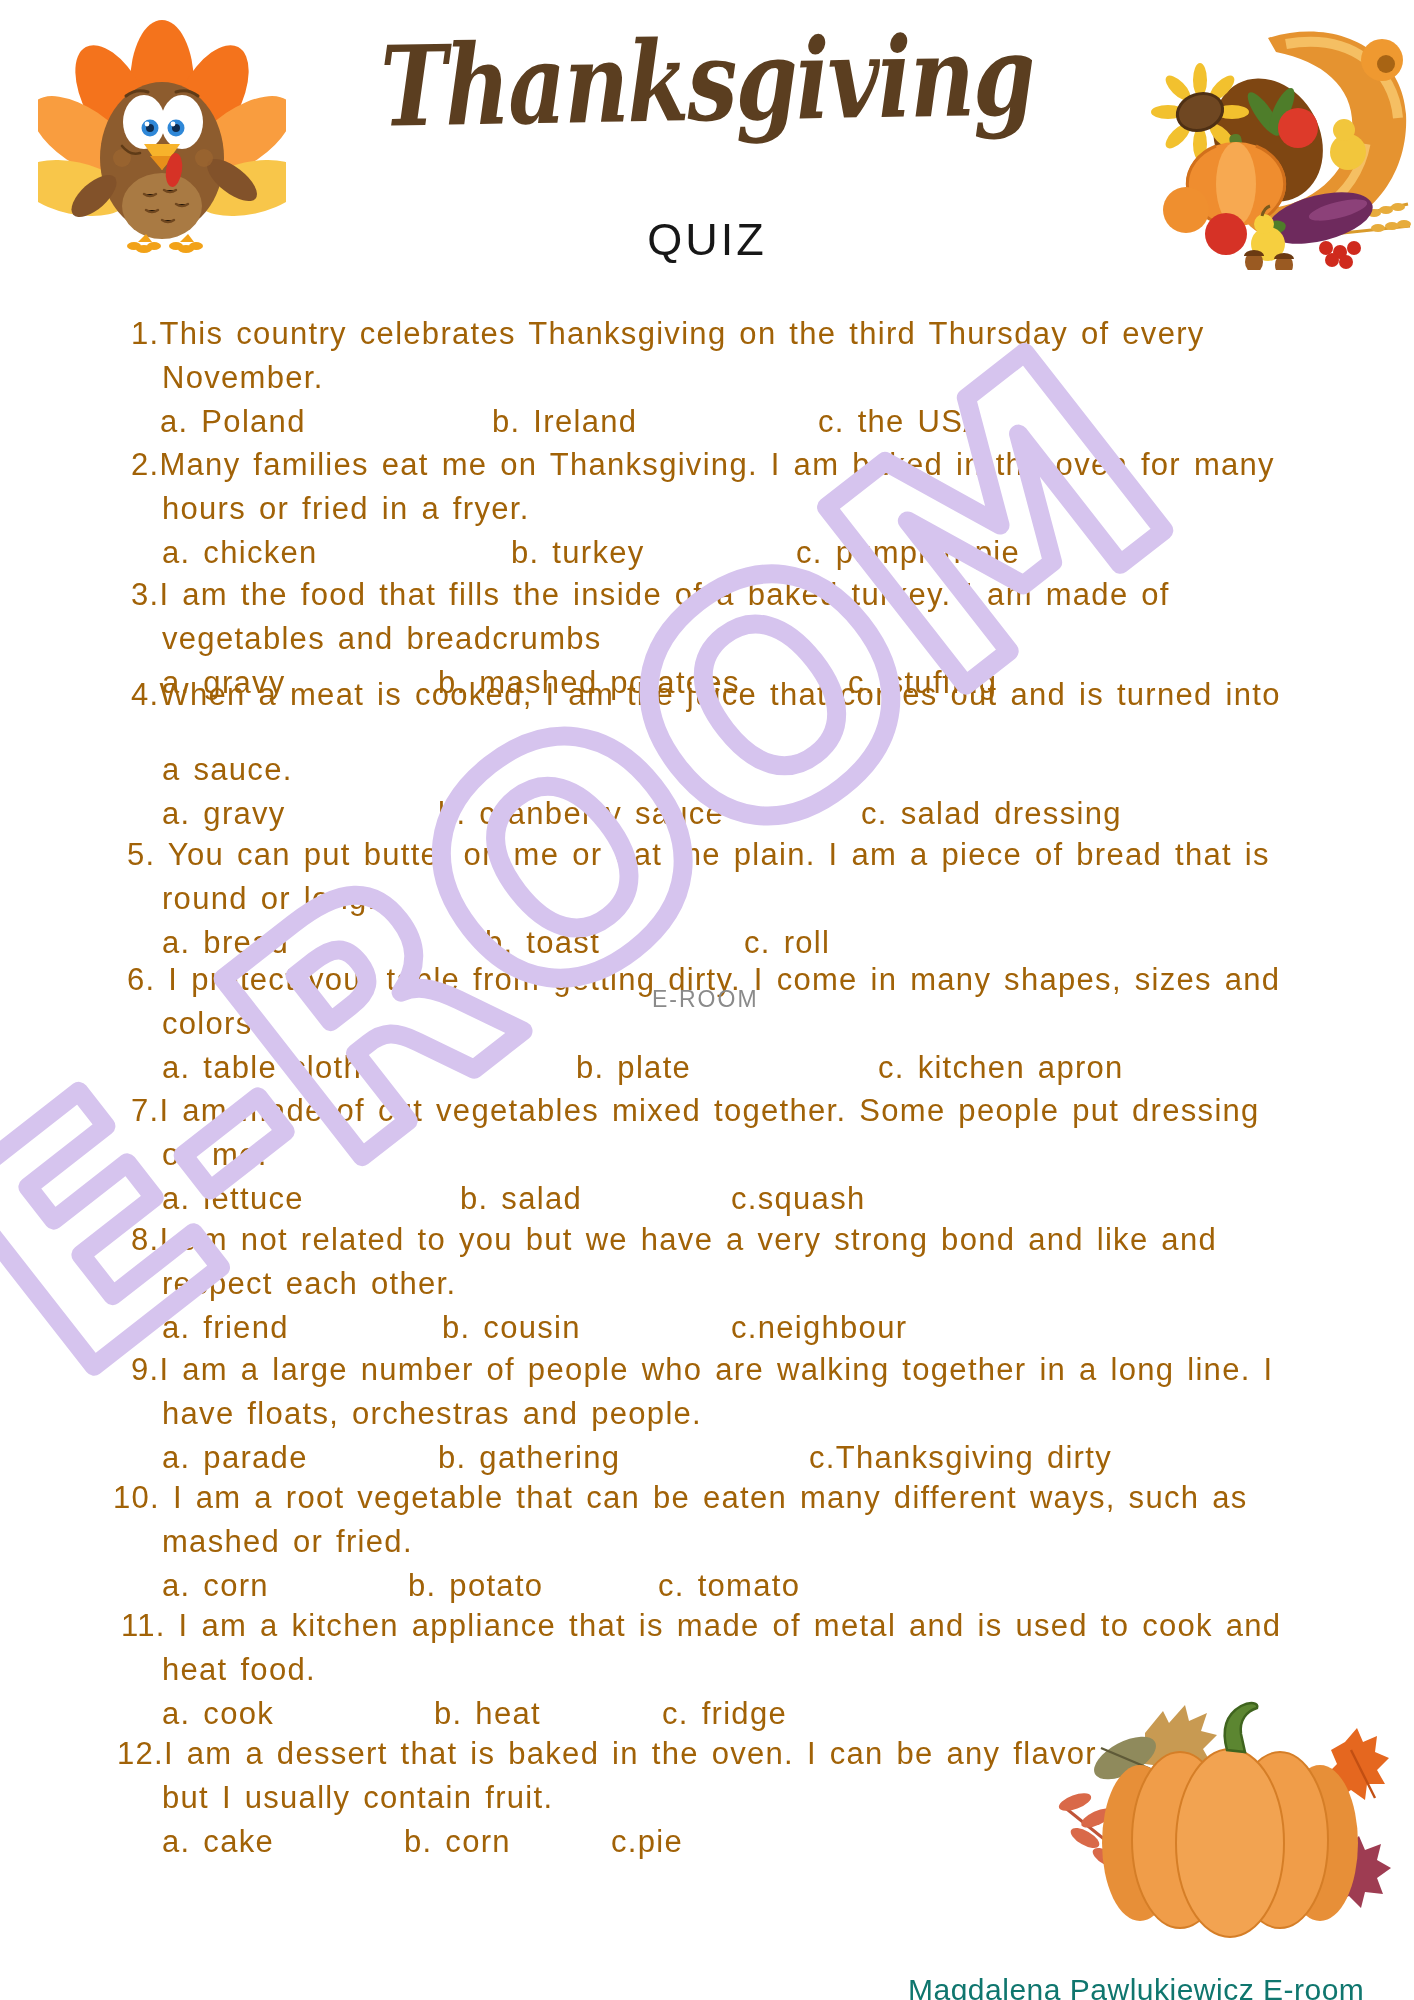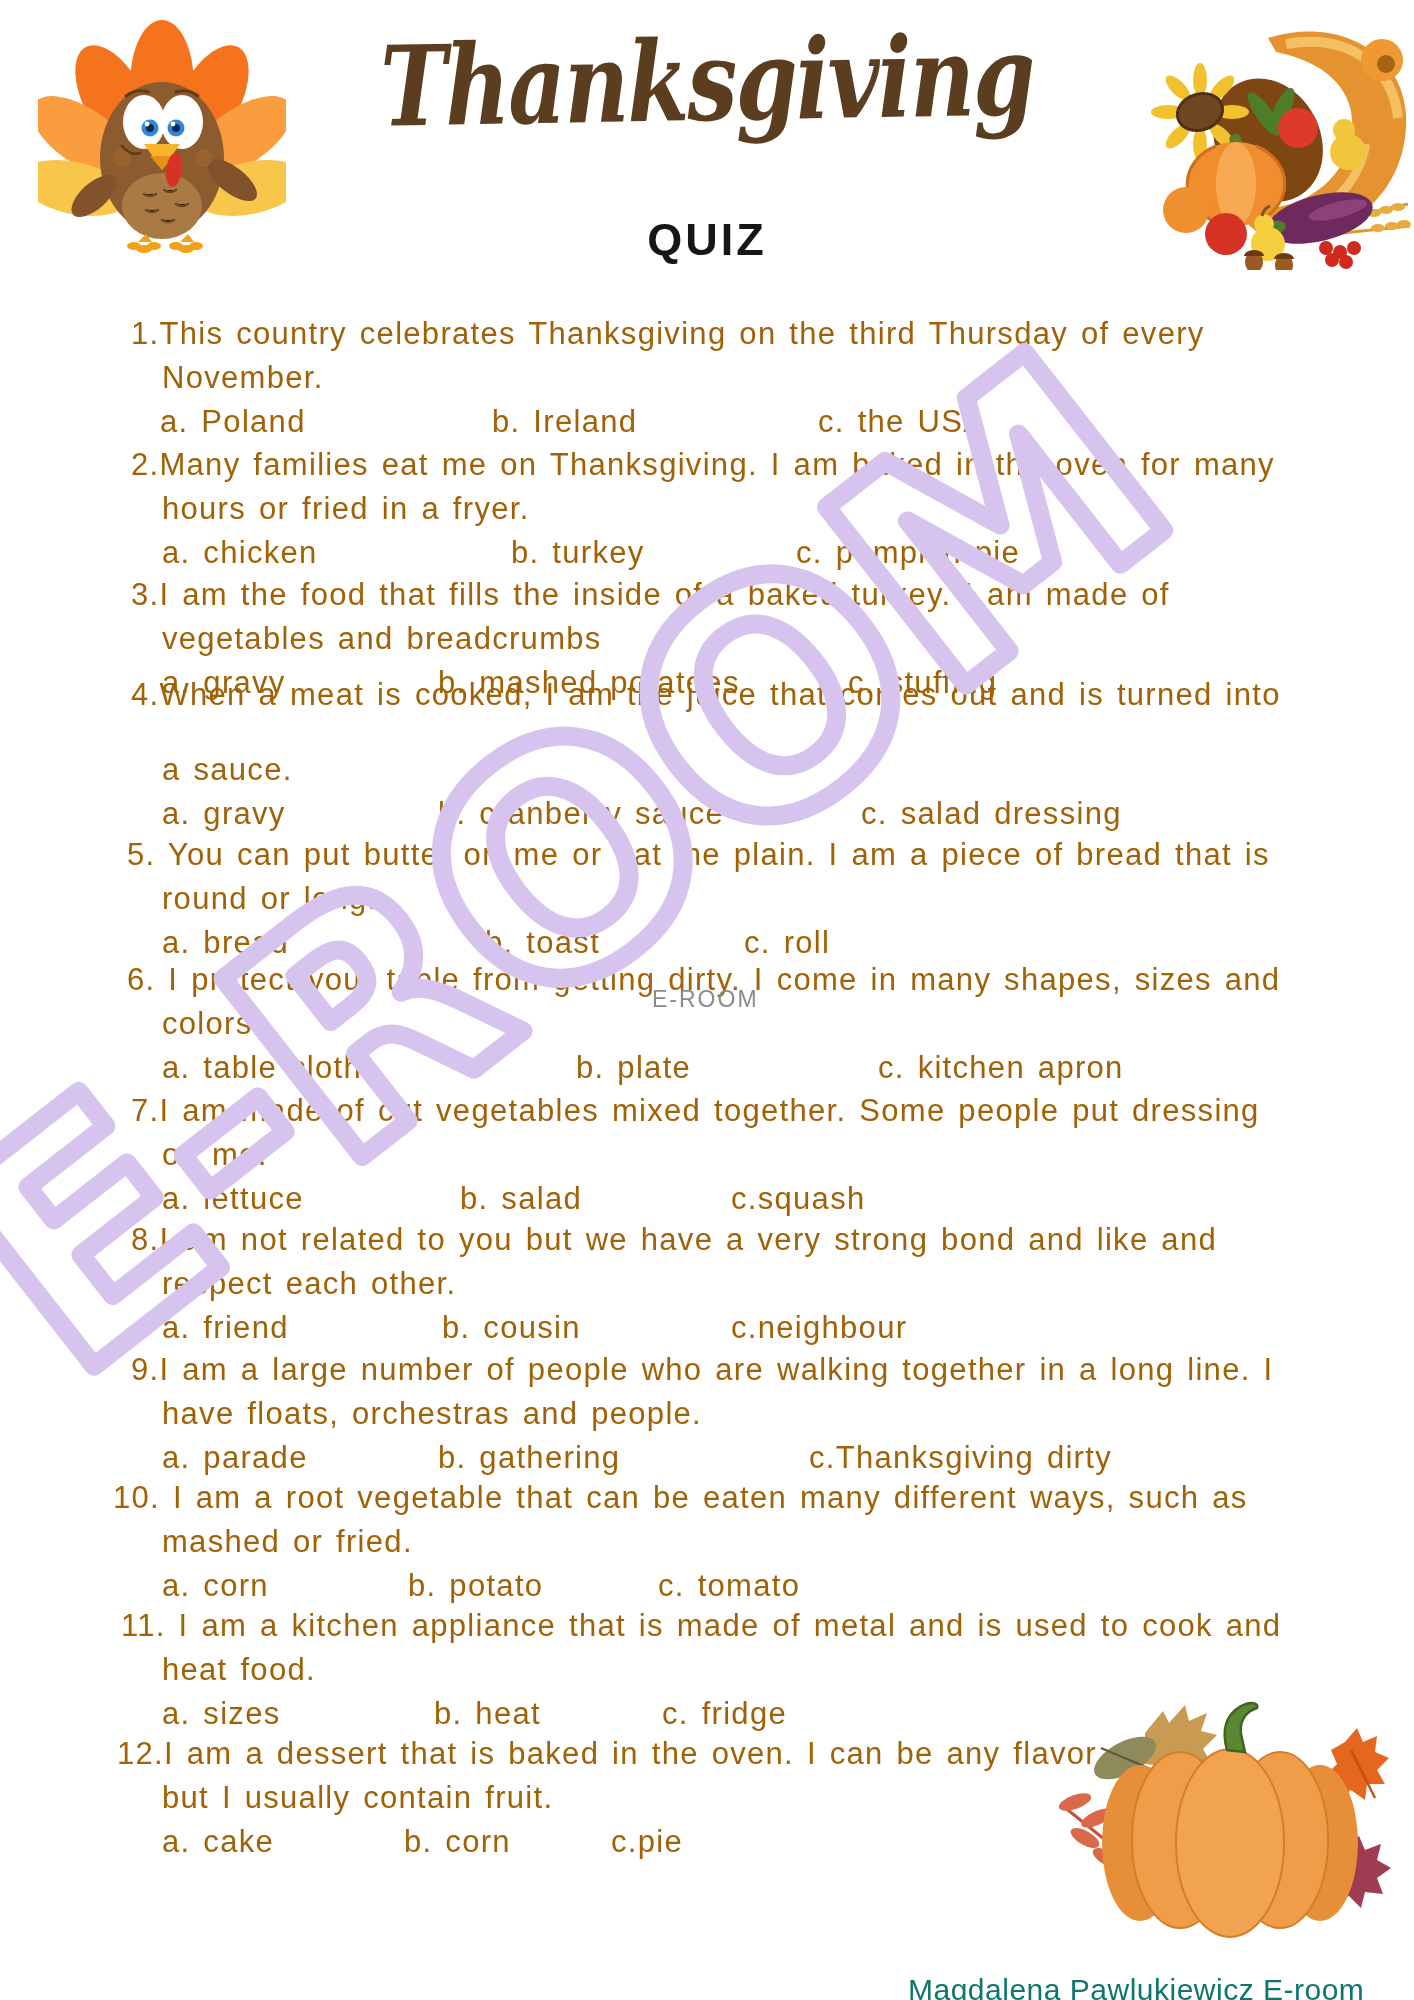--- a/index.html
+++ b/index.html
@@ -8,21 +8,21 @@
     font-family:"Liberation Sans",sans-serif;color:#1f1f1f;
   }
   .title{
     position:absolute;top:26px;left:0;width:100%;text-align:center;
     font-family:"DejaVu Serif",serif;font-style:italic;font-weight:700;
     font-size:94px;color:#5b3e20;transform:rotate(-1deg) scale(.95,1.18);
     letter-spacing:-2px;
   }
   .subtitle{
     position:absolute;top:214px;left:0;width:100%;text-align:center;
-    font-weight:700;font-size:45px;letter-spacing:3px;color:#171717;
+    font-weight:400;font-size:45px;letter-spacing:3px;color:#171717;
   }
   .ln{
     position:absolute;white-space:nowrap;font-size:31px;line-height:34px;
     letter-spacing:1.3px;word-spacing:3px;color:#a16207;
   }
   .wm-small{
     position:absolute;left:652px;top:986px;font-size:23px;letter-spacing:2px;
     color:#8a8a8a;z-index:40;
   }
   .wm-svg{position:absolute;left:0;top:0;z-index:50;pointer-events:none;}
@@ -261,21 +261,21 @@
   <div>
     <span class="ln" style="top:1481px;left:113px">10. I am a root vegetable that can be eaten many different ways, such as</span>
     <span class="ln" style="top:1525px;left:162px">mashed or fried.</span>
     <span class="ln" style="top:1569px;left:162px">a. corn</span>
     <span class="ln" style="top:1569px;left:408px">b. potato</span>
     <span class="ln" style="top:1569px;left:658px">c. tomato</span>
   </div>
   <div>
     <span class="ln" style="top:1609px;left:121px">11. I am a kitchen appliance that is made of metal and is used to cook and</span>
     <span class="ln" style="top:1653px;left:162px">heat food.</span>
-    <span class="ln" style="top:1697px;left:162px">a. sizes</span>
+    <span class="ln" style="top:1697px;left:162px">a. cook</span>
     <span class="ln" style="top:1697px;left:434px">b. heat</span>
     <span class="ln" style="top:1697px;left:662px">c. fridge</span>
   </div>
   <div>
     <span class="ln" style="top:1737px;left:117px">12.I am a dessert that is baked in the oven. I can be any flavor</span>
     <span class="ln" style="top:1781px;left:162px">but I usually contain fruit.</span>
     <span class="ln" style="top:1825px;left:162px">a. cake</span>
     <span class="ln" style="top:1825px;left:404px">b. corn</span>
     <span class="ln" style="top:1825px;left:611px">c.pie</span>
   </div>

